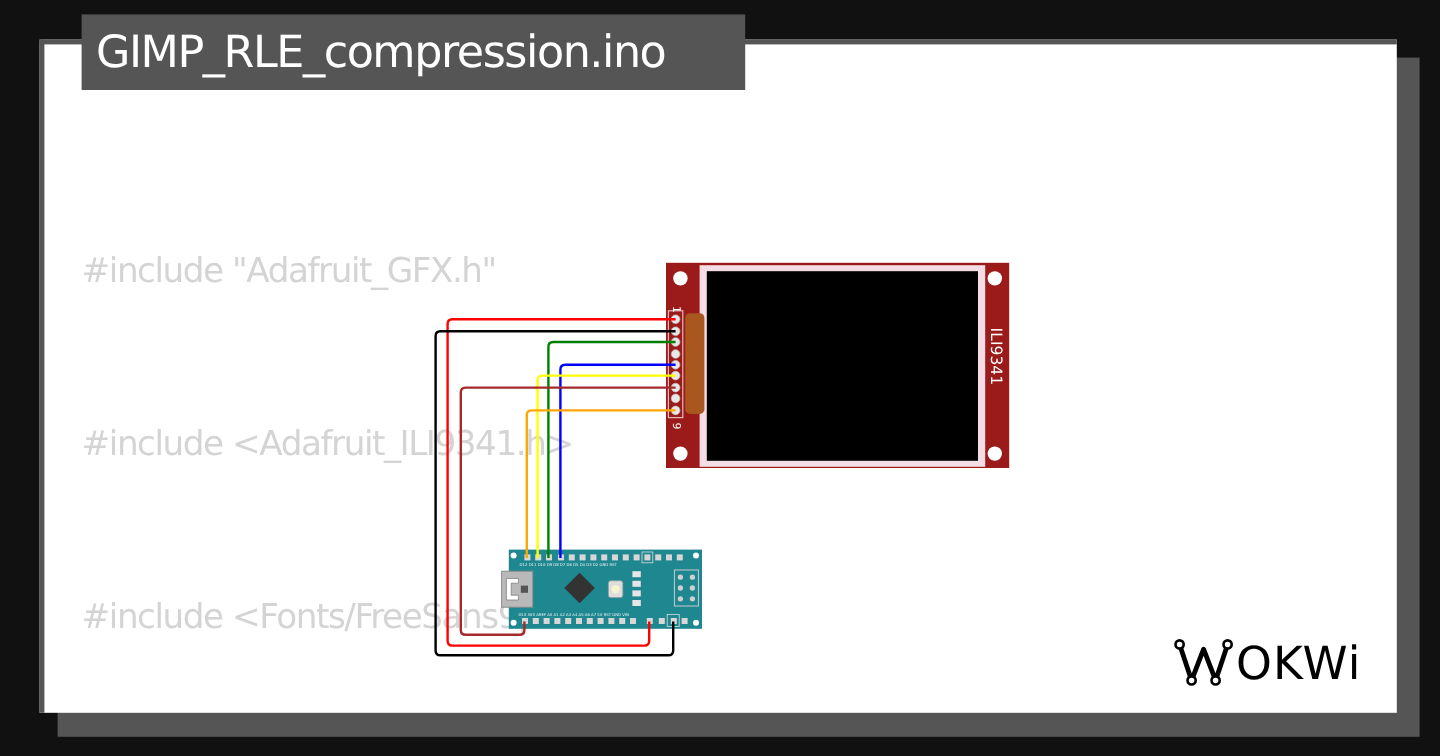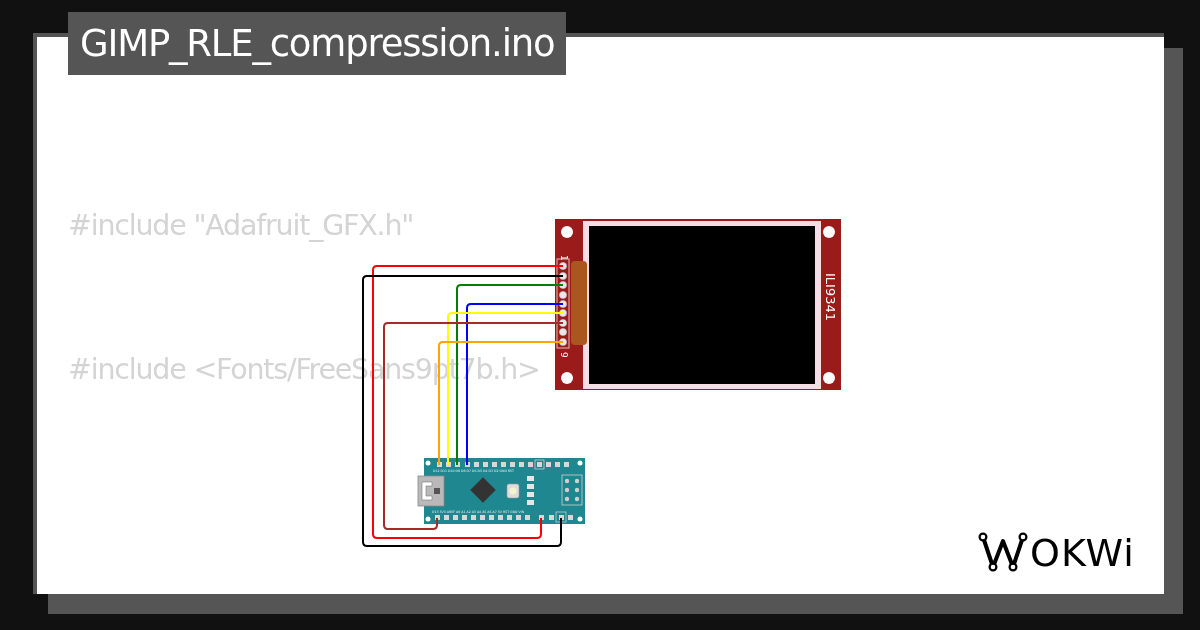--- a/index.html
+++ b/index.html
@@ -11,21 +11,21 @@
     .shadow {
       position: absolute; left: 48px; top: 48px; width: 1135px; height: 566px;
       background: #555555;
     }
     .card {
       position: absolute; left: 33px; top: 33px; width: 1131px; height: 561px;
       background: #ffffff; border-top: 4px solid #555555; border-left: 4px solid #555555;
       box-sizing: border-box; overflow: hidden;
     }
     .title-box {
-      position: absolute; left: 68px; top: 12px; width: 498px; height: 63px;
+      position: absolute; left: 68px; top: 12px; width: 553px; height: 63px;
       background: #555555; color: #ffffff; box-sizing: border-box;
       padding-left: 12px; font-size: 37px; line-height: 63px; white-space: nowrap;
       font-family: "DejaVu Sans", sans-serif; letter-spacing: -1.2px;
     }
     .code {
       position: absolute; left: 31px; top: 69px; margin: 0;
       font-family: "DejaVu Sans", sans-serif; font-size: 28.5px; letter-spacing: -1.2px;
       color: #d4d4d4; line-height: 48px; white-space: pre;
     }
     .code .line { display: block; height: 48px; }
@@ -35,20 +35,21 @@
       position: absolute; left: 975px; top: 527px; width: 175px; height: 48px;
     }
   </style>
 </head>
 <body>
 
 <div class="shadow"></div>
 <div class="card">
   <div class="code">
     <span class="line">#include "Adafruit_GFX.h"</span>
+    <span class="line">#include &lt;Adafruit_ILI9341.h&gt;</span>
     <span class="line">#include &lt;Fonts/FreeSans9pt7b.h&gt;</span>
     
     
     
     
     
     
     
     
   </div>

